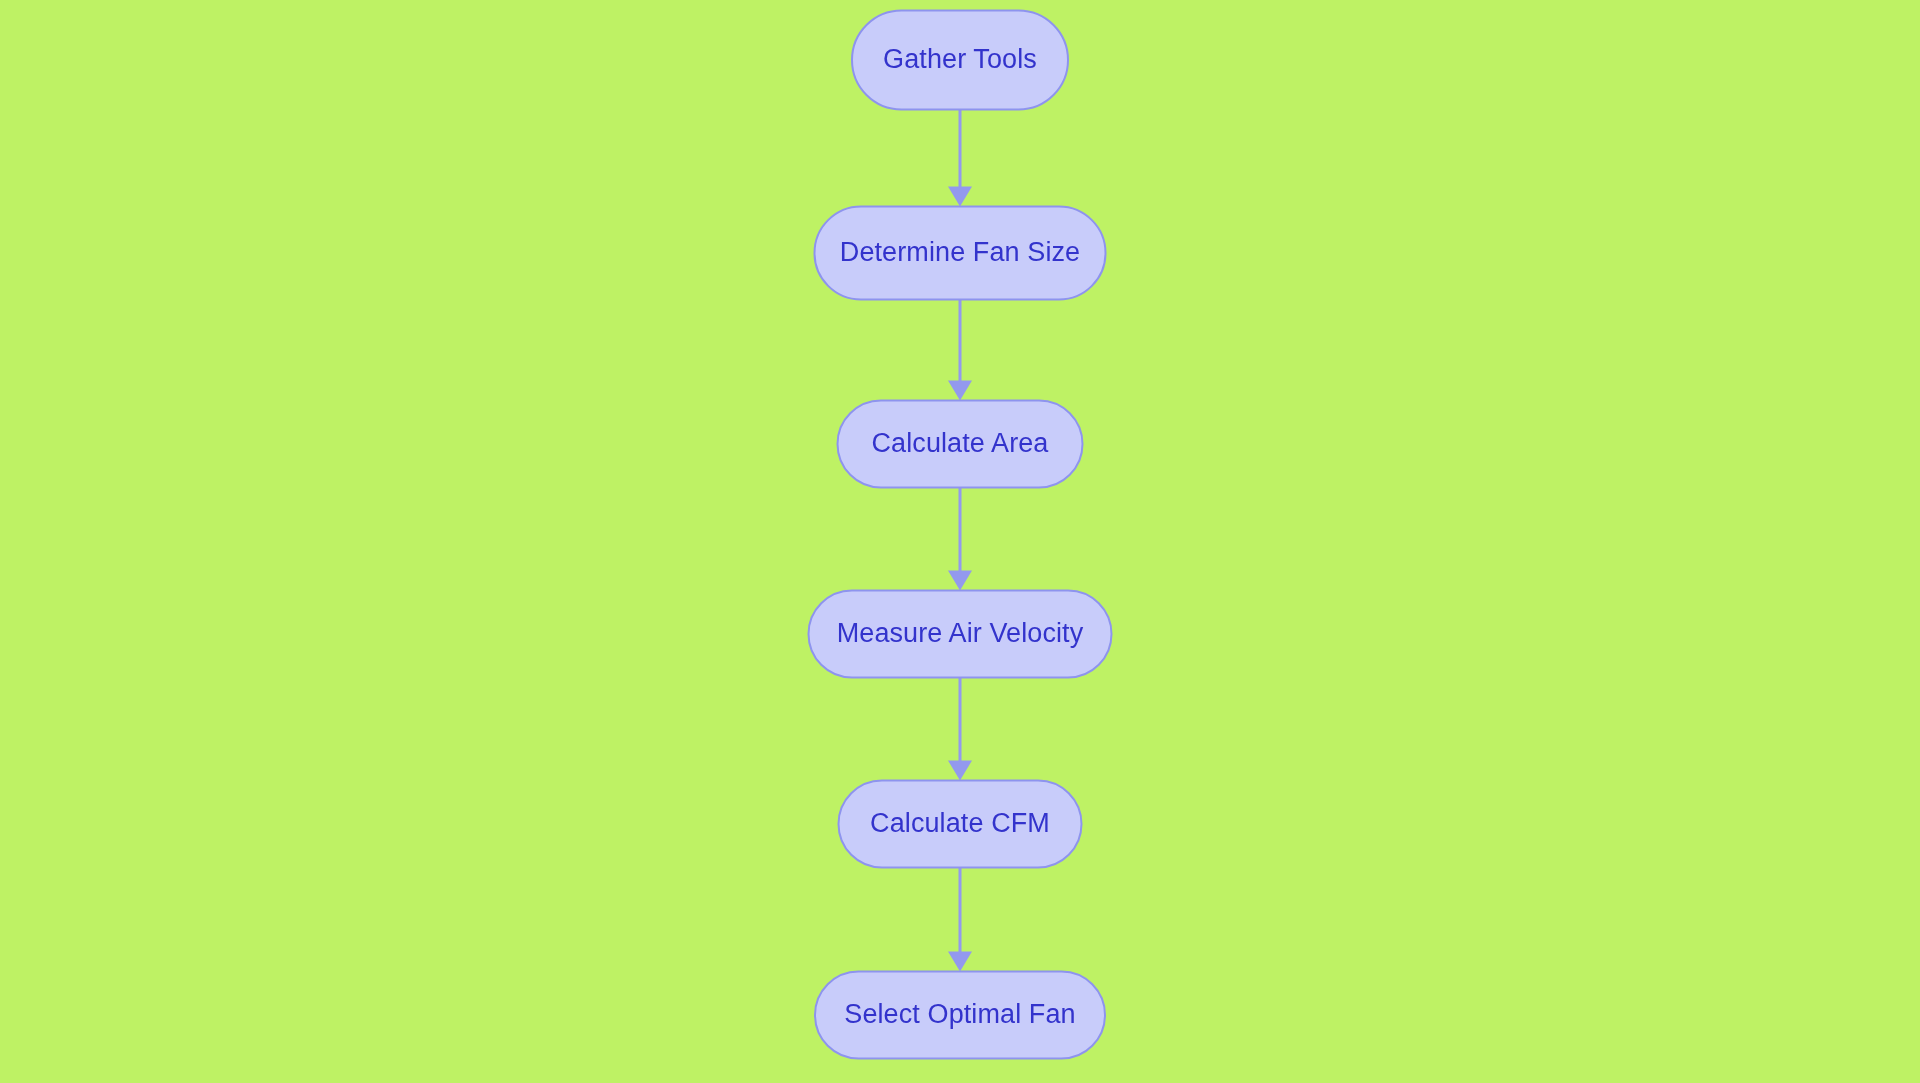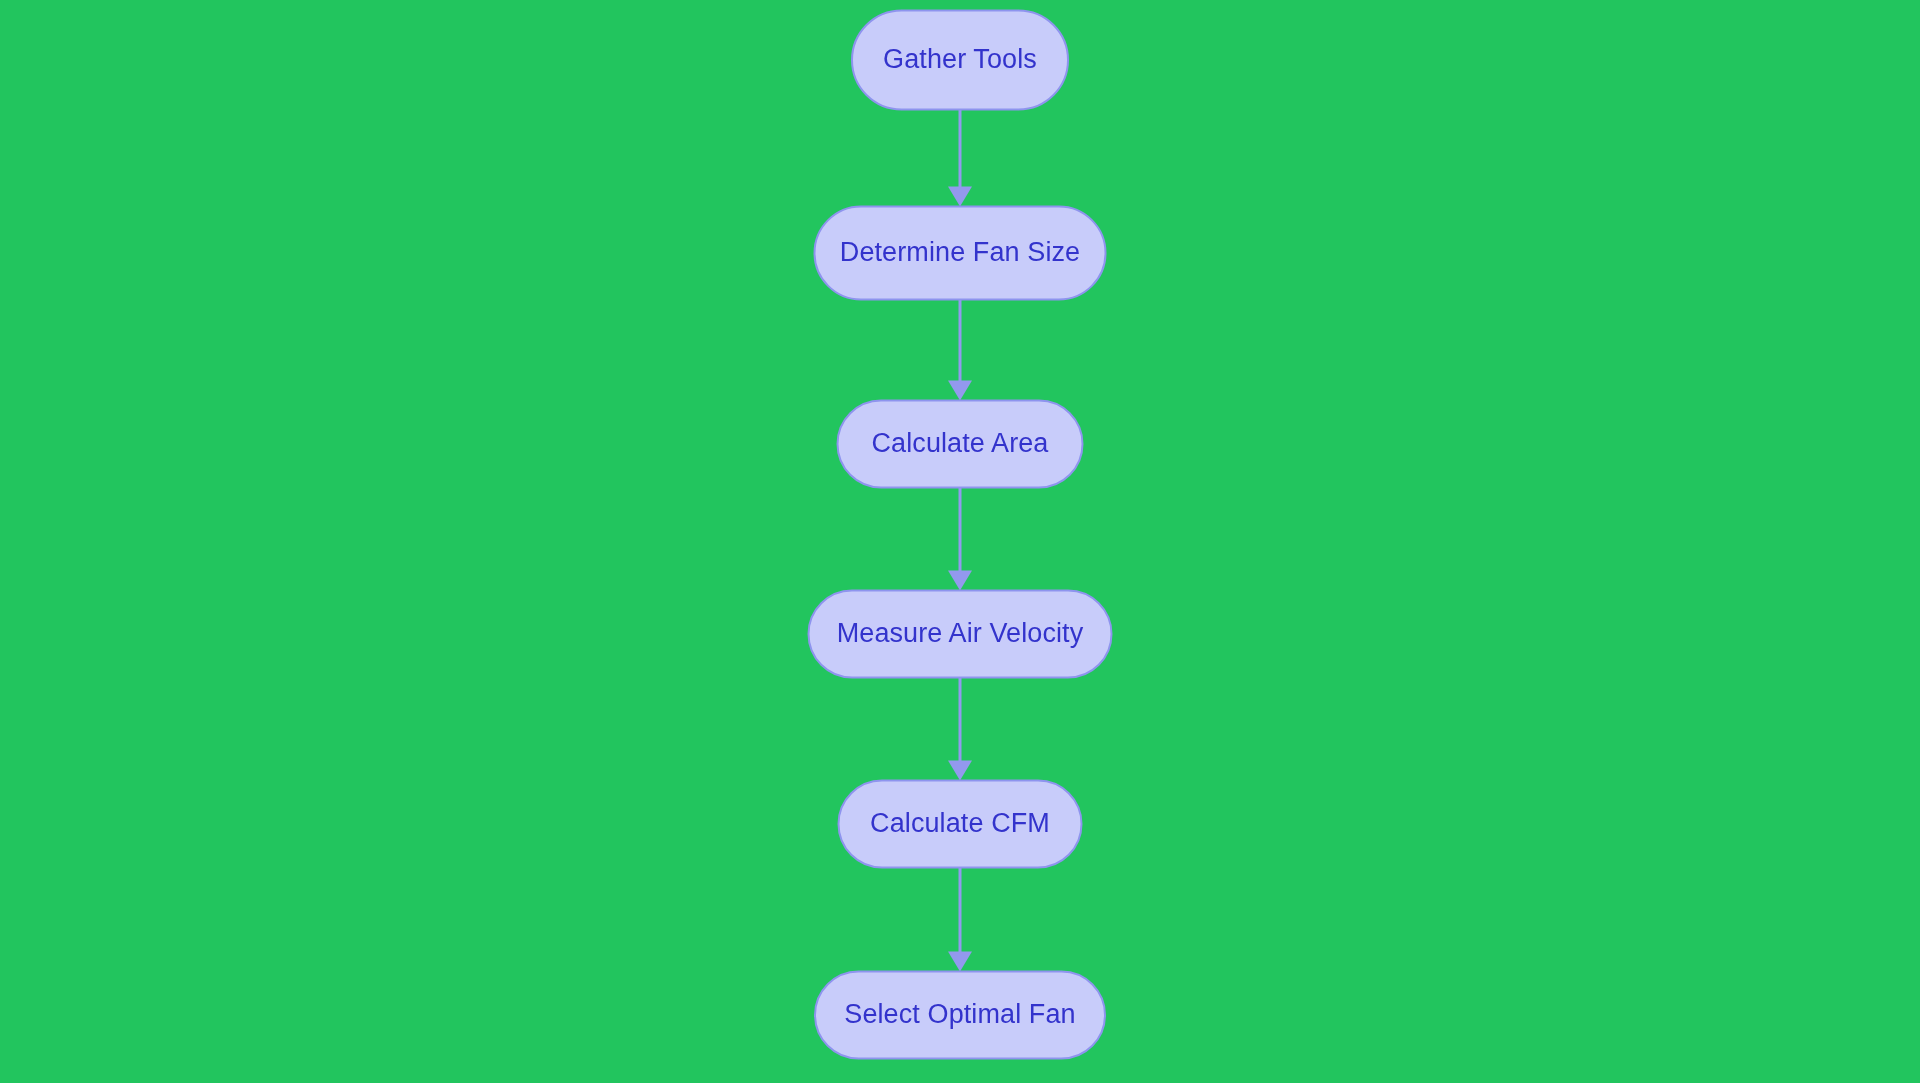--- a/index.html
+++ b/index.html
@@ -12,21 +12,21 @@
     width: 1920px;
     height: 1083px;
     overflow: hidden;
     font-family: "Liberation Sans", sans-serif;
   }
 
   #flow-canvas {
     position: relative;
     width: 1920px;
     height: 1083px;
-    background: #22c55e;
+    background: #bef264;
   }
 
   .flow-svg {
     position: absolute;
     top: 0;
     left: 0;
     width: 1920px;
     height: 1083px;
     display: block;
   }

